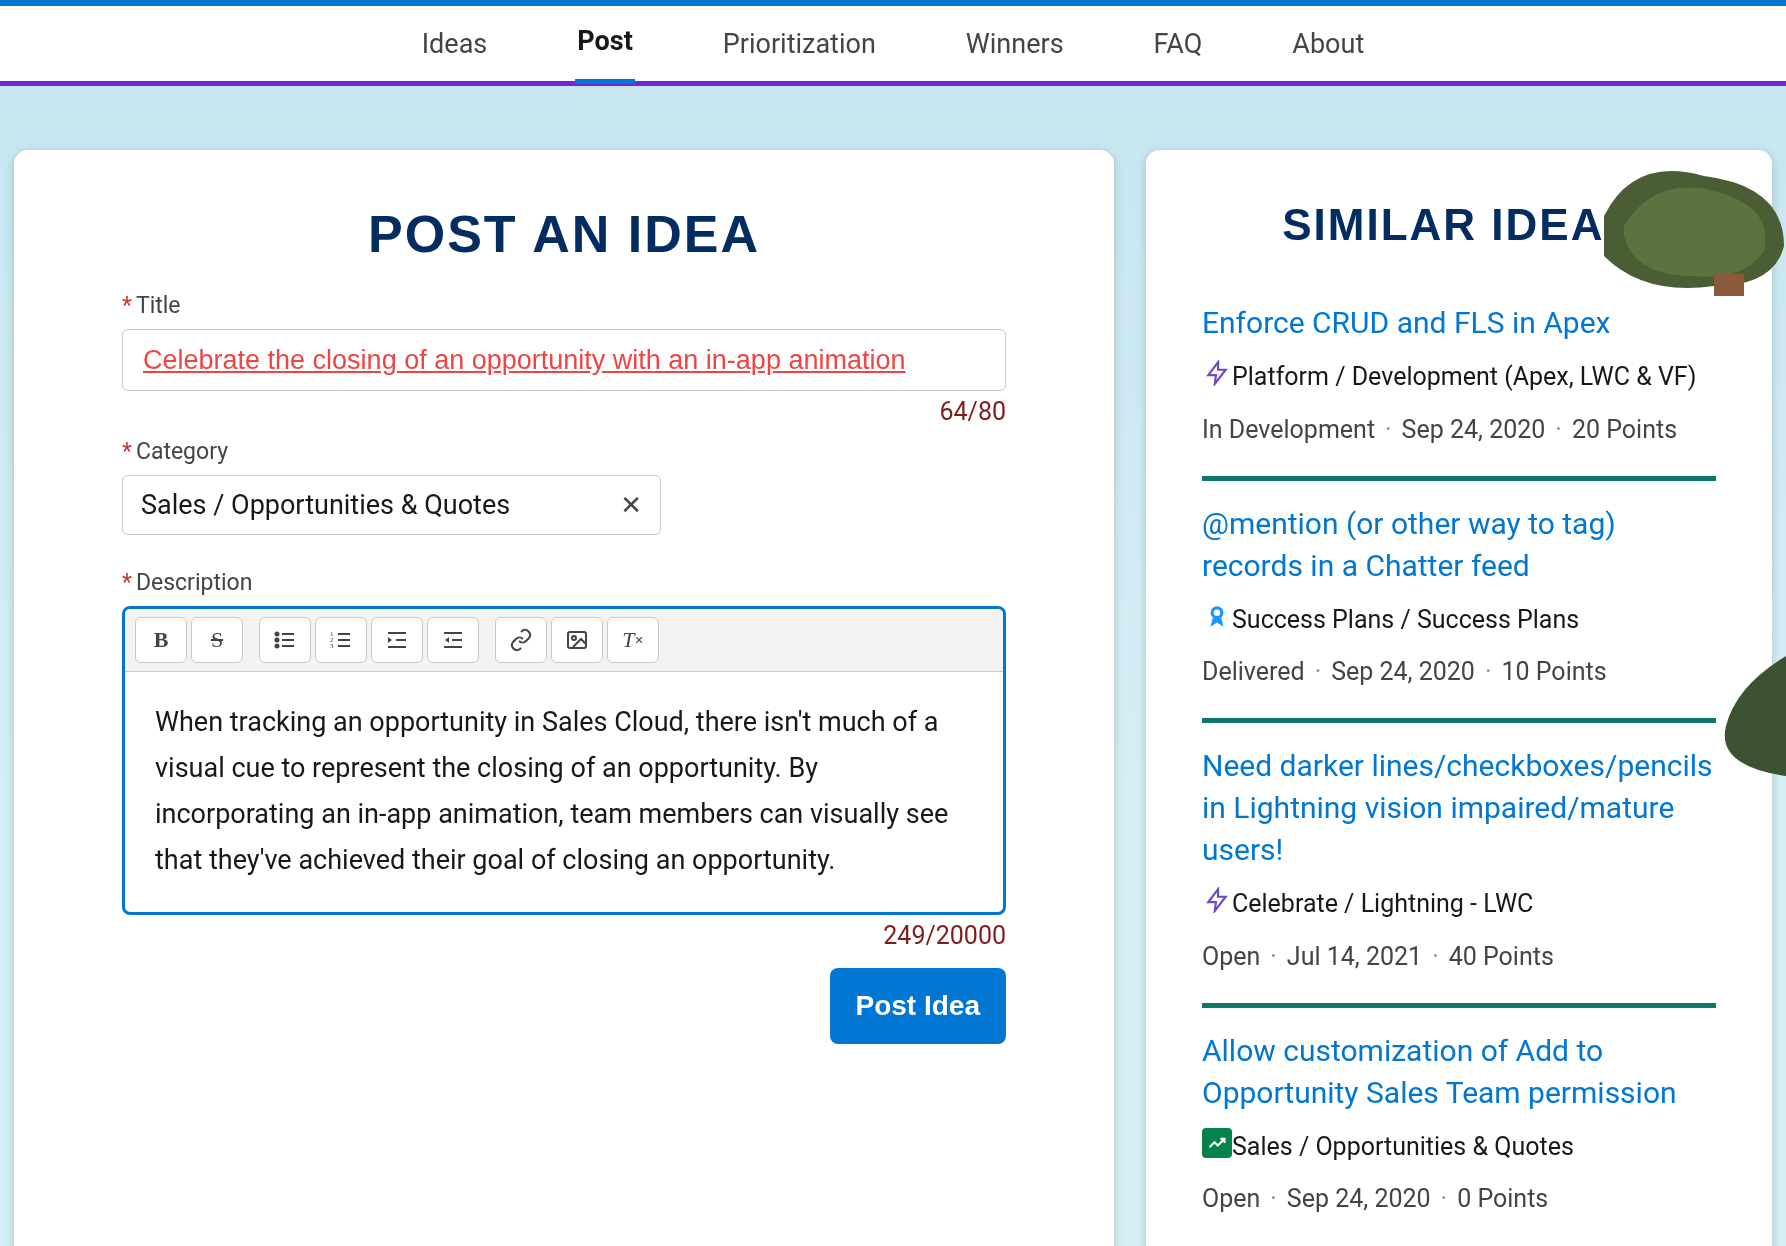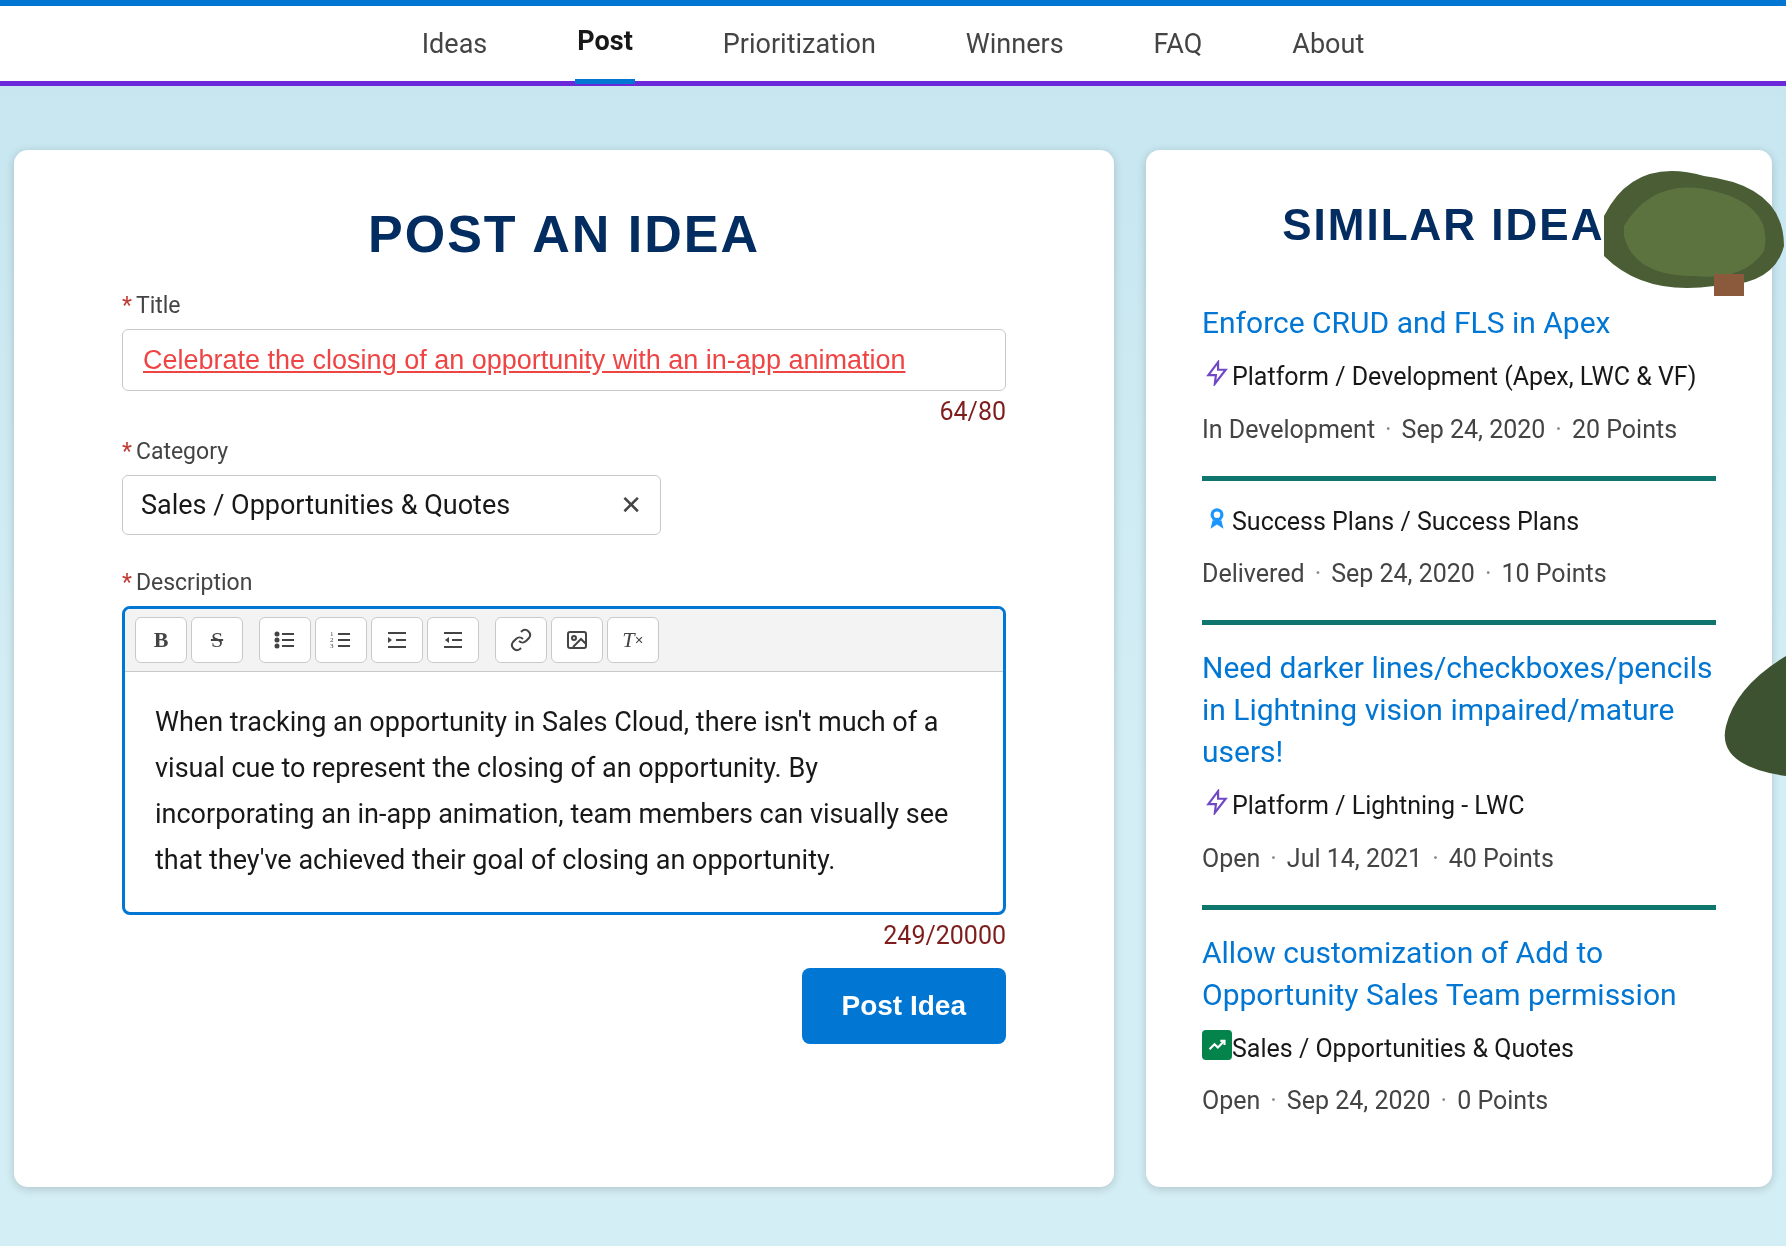--- a/index.html
+++ b/index.html
@@ -173,21 +173,21 @@
   justify-content: flex-end;
   margin-top: 18px;
 }
 .submit-btn {
   background: #0176d3;
   color: #fff;
   border: none;
   border-radius: 8px;
   font-size: 28px;
   font-weight: 600;
-  padding: 22px 40px;
+  padding: 22px 26px;
   cursor: pointer;
 }
 .similar-item {
   border-bottom: 5px solid #0f766e;
   padding: 22px 0 26px 0;
 }
 .similar-item:last-child { border-bottom: none; }
 .similar-link {
   color: #0176d3;
   font-size: 30px;
@@ -369,20 +369,21 @@
               </svg>
           </span>
           <span class="cat-text">Platform / Development (Apex, LWC &amp; VF)</span>
         </div>
         <div class="meta-row">
           <span>In Development</span><span class="sep">·</span><span>Sep 24, 2020</span><span class="sep">·</span><span>20 Points</span>
         </div>
       </div>
 
       <div class="similar-item">
+        <a class="similar-link">@mention (or other way to tag) records in a Chatter feed</a>
         <div class="cat-row">
           <span class="cat-icon">
             <svg viewBox="0 0 24 24" width="26" height="26">
                 <circle cx="12" cy="9" r="6" fill="#1b96ff"></circle>
                 <circle cx="12" cy="9" r="3" fill="#fff"></circle>
                 <path d="M8 14 L6 22 L12 18 L18 22 L16 14" fill="#1b96ff"></path>
               </svg>
           </span>
           <span class="cat-text">Success Plans / Success Plans</span>
         </div>
@@ -392,21 +393,21 @@
       </div>
 
       <div class="similar-item">
         <a class="similar-link">Need darker lines/checkboxes/pencils in Lightning vision impaired/mature users!</a>
         <div class="cat-row">
           <span class="cat-icon" style="color:#7048c6">
             <svg viewBox="0 0 24 24" width="26" height="26">
                 <path d="M13 2 L4 14 L11 14 L10 22 L20 9 L13 9 Z" fill="none" stroke="#7048c6" stroke-width="2"></path>
               </svg>
           </span>
-          <span class="cat-text">Platform / Lightning - LWC</span>
+          <span class="cat-text">Celebrate / Lightning - LWC</span>
         </div>
         <div class="meta-row">
           <span>Open</span><span class="sep">·</span><span>Jul 14, 2021</span><span class="sep">·</span><span>40 Points</span>
         </div>
       </div>
 
       <div class="similar-item">
         <a class="similar-link">Allow customization of Add to Opportunity Sales Team permission</a>
         <div class="cat-row">
           <span class="cat-icon" style="background:#04844b;color:#fff;border-radius:4px;">

